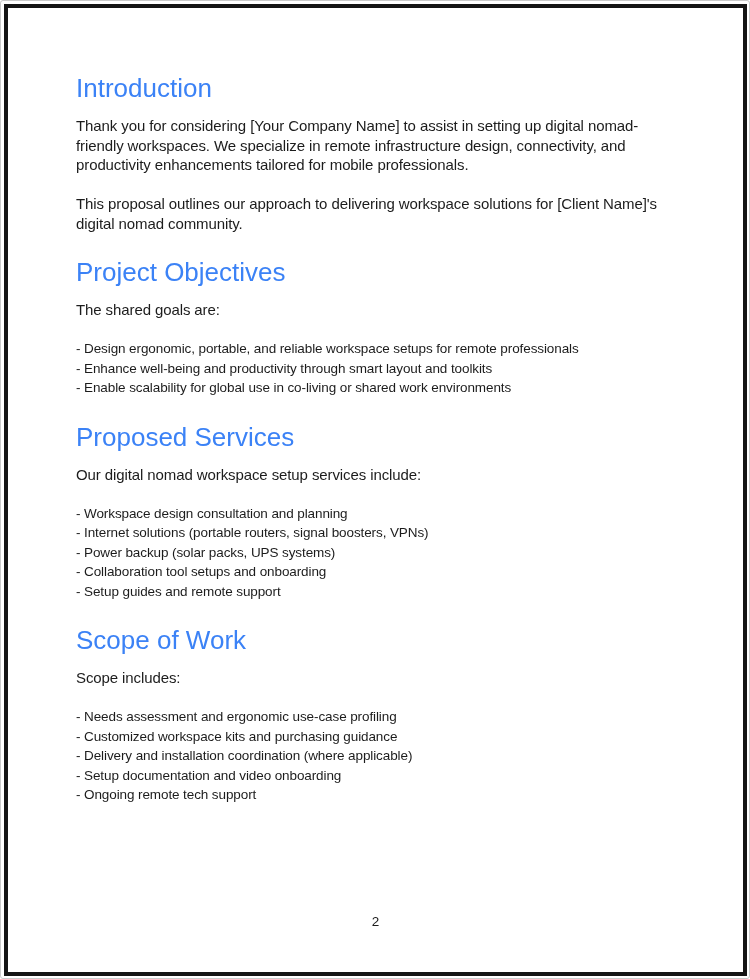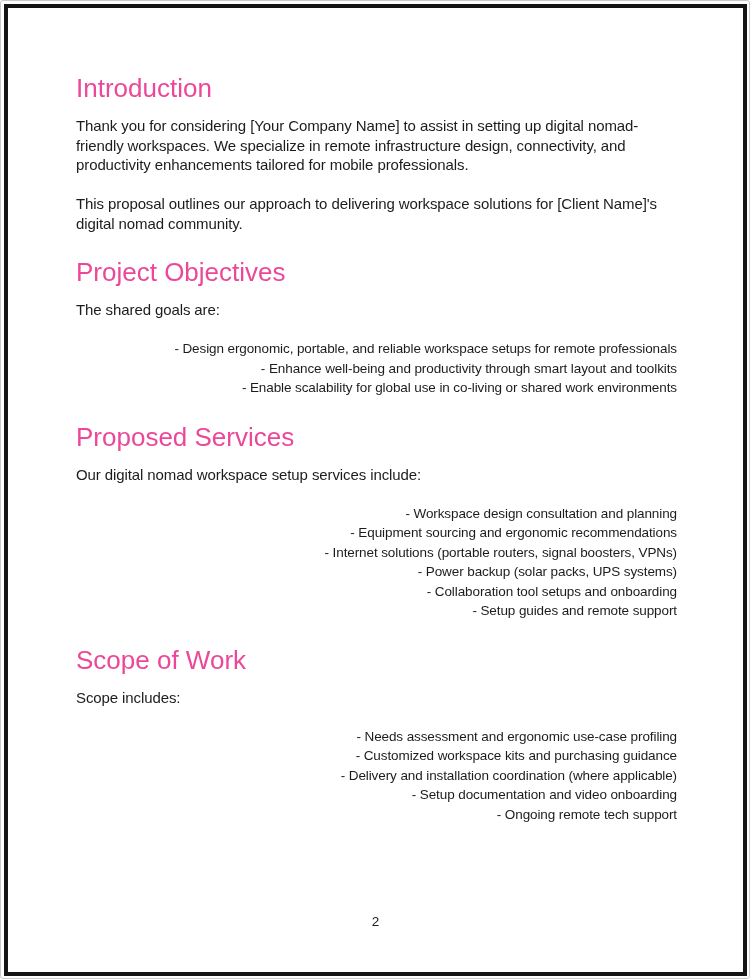--- a/index.html
+++ b/index.html
@@ -30,37 +30,36 @@
   }
   .content {
     padding: 65px 66px 0 68px;
   }
   h2.section-heading {
     font-size: 26px;
     font-weight: 400;
     line-height: 31px;
     margin: 24px 0 12px 0;
     letter-spacing: 0;
-    color: #ec4899;
+    color: #3b82f6;
   }
   section:first-of-type h2.section-heading { margin-top: 0; }
   p.para {
     font-size: 15px;
     line-height: 19.5px;
     margin: 0 0 19.5px 0;
     letter-spacing: -0.1px;
   }
   .list {
     margin-top: 19.5px;
   }
   .list-item {
     font-size: 13.5px;
     line-height: 19.5px;
     letter-spacing: -0.1px;
-    text-align: right;
   }
   .footer {
     position: absolute;
     left: 0;
     bottom: 42px;
     width: 100%;
     text-align: center;
   }
   .page-number {
     font-size: 13.5px;
@@ -88,21 +87,20 @@
           <div class="list-item">- Enhance well-being and productivity through smart layout and toolkits</div>
           <div class="list-item">- Enable scalability for global use in co-living or shared work environments</div>
         </div>
       </section>
 
       <section>
         <h2 class="section-heading">Proposed Services</h2>
         <p class="para">Our digital nomad workspace setup services include:</p>
         <div class="list">
           <div class="list-item">- Workspace design consultation and planning</div>
-          <div class="list-item">- Equipment sourcing and ergonomic recommendations</div>
           <div class="list-item">- Internet solutions (portable routers, signal boosters, VPNs)</div>
           <div class="list-item">- Power backup (solar packs, UPS systems)</div>
           <div class="list-item">- Collaboration tool setups and onboarding</div>
           <div class="list-item">- Setup guides and remote support</div>
         </div>
       </section>
 
       <section>
         <h2 class="section-heading">Scope of Work</h2>
         <p class="para">Scope includes:</p>

